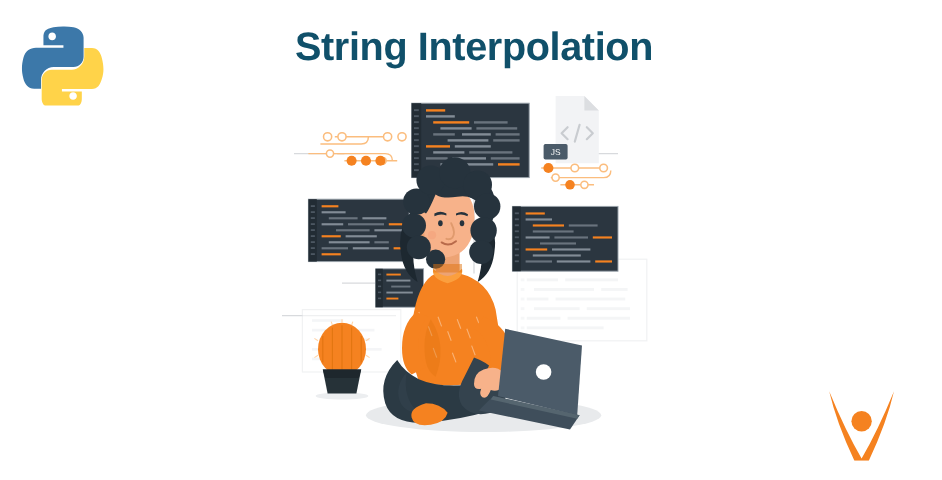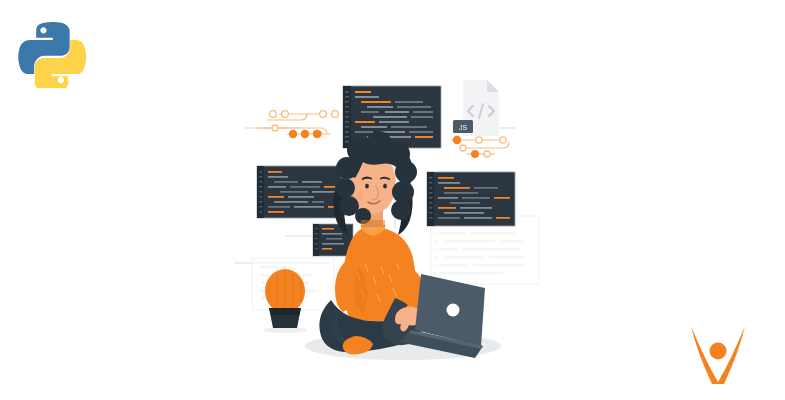--- a/index.html
+++ b/index.html
@@ -55,20 +55,21 @@
     <svg width="70" height="72" viewBox="0 0 100 100" xmlns="http://www.w3.org/2000/svg">
       <g>
         <path fill="#3c78a9" d="M49.3 7.2c-4.1 0-8 .35-11.4 1-10.1 1.8-11.9 5.5-11.9 12.4v9.1h23.8v3H17.1c-7 0-13.1 4.2-15 12.2-2.2 9.1-2.3 14.8 0 24.3 1.7 7.1 5.8 12.2 12.8 12.2h8.2v-10.9c0-8 6.9-15 15-15h23.7c6.7 0 12-5.5 12-12.2V20.6c0-6.5-5.5-11.4-12-12.5-4.1-.7-8.4-1-12.5-.9zM36.4 14.5c2.5 0 4.5 2 4.5 4.6 0 2.5-2 4.5-4.5 4.5-2.5 0-4.5-2-4.5-4.5 0-2.6 2-4.6 4.5-4.6z"></path>
       </g>
       <g>
         <path fill="#ffd349" d="M74.6 32.7v10.6c0 8.4-7.1 15.4-15 15.4H35.9c-6.6 0-12 5.6-12 12.2v22.9c0 6.5 5.7 10.3 12 12.2 7.6 2.2 14.9 2.6 23.8 0 6-1.7 12-5.2 12-12.2v-9.1H48V81.6h35.7c7 0 9.5-4.8 11.9-12.1 2.5-7.5 2.4-14.8 0-24.4-1.7-7-4.9-12.2-11.9-12.2h-9.1zM61.3 85.4c2.5 0 4.5 2 4.5 4.5 0 2.6-2 4.6-4.5 4.6-2.5 0-4.5-2-4.5-4.6 0-2.5 2-4.5 4.5-4.5z"></path>
       </g>
     </svg>
   </div>
 
+  <div class="page-title">String Interpolation</div>
 
   <div class="illustration">
     <svg width="320" height="300" viewBox="0 0 320 300" xmlns="http://www.w3.org/2000/svg">
 
       <g stroke="#d8dadd" stroke-width="1.1" fill="none">
         <line x1="10" y1="60" x2="65" y2="60"></line>
         <line x1="120" y1="70" x2="120" y2="30"></line>
         <line x1="160" y1="75" x2="160" y2="160"></line>
         <line x1="85" y1="122" x2="130" y2="122"></line>
         <line x1="198" y1="122" x2="228" y2="122"></line>

